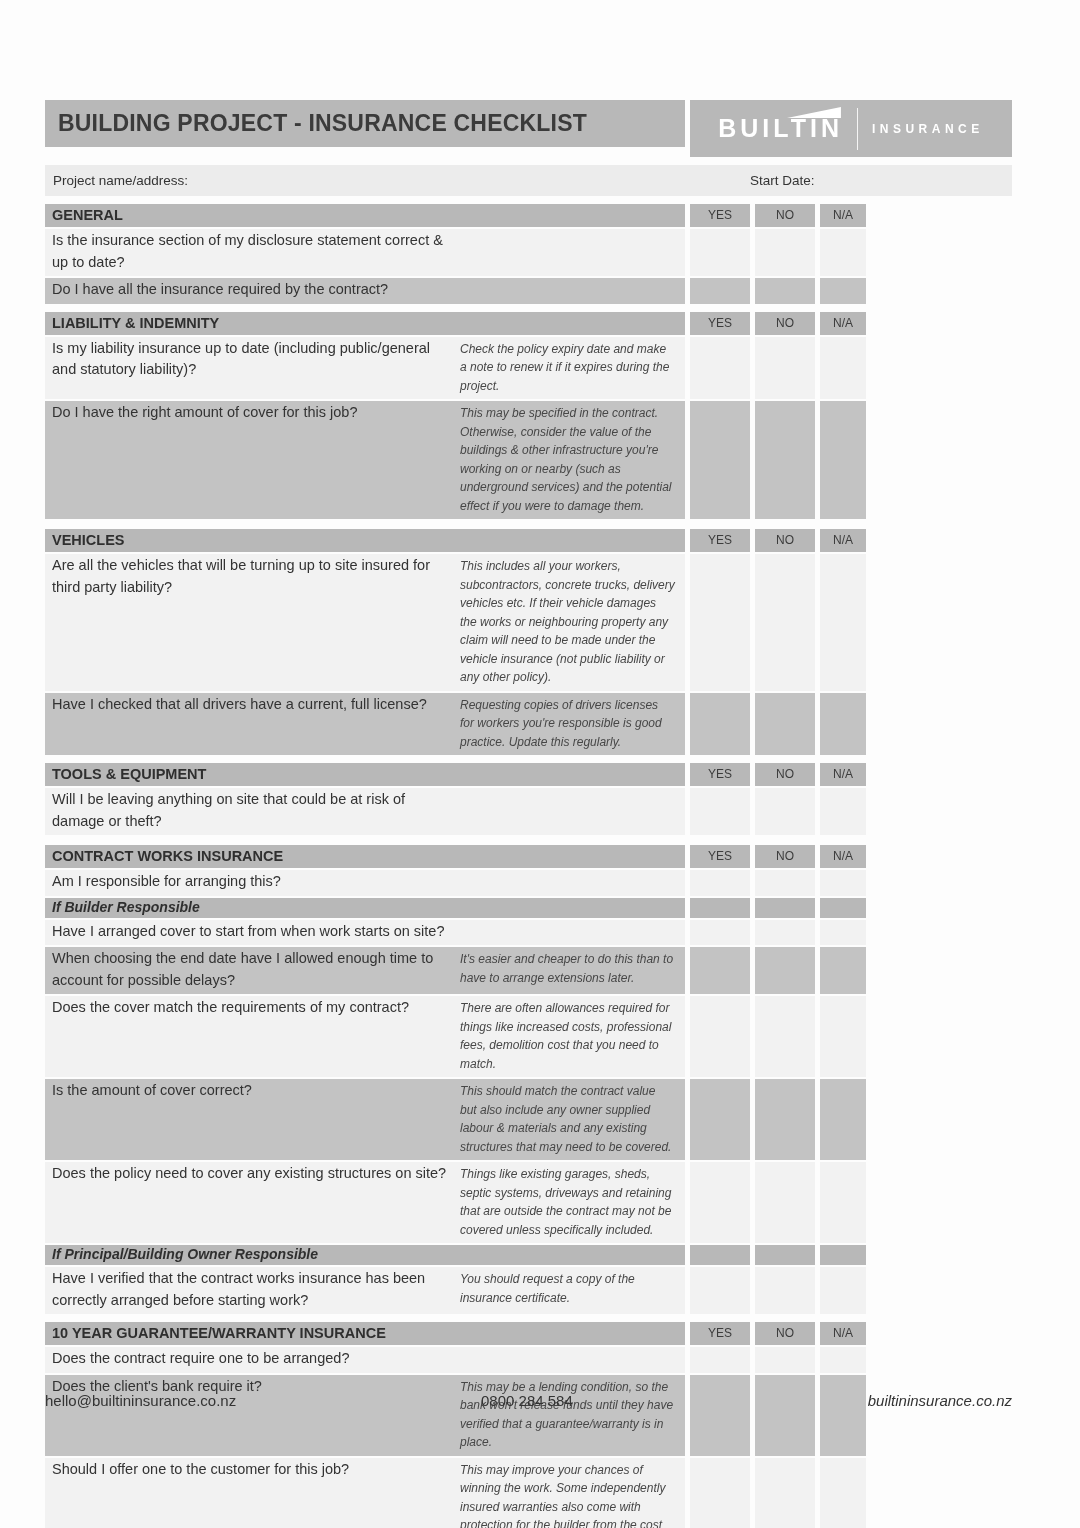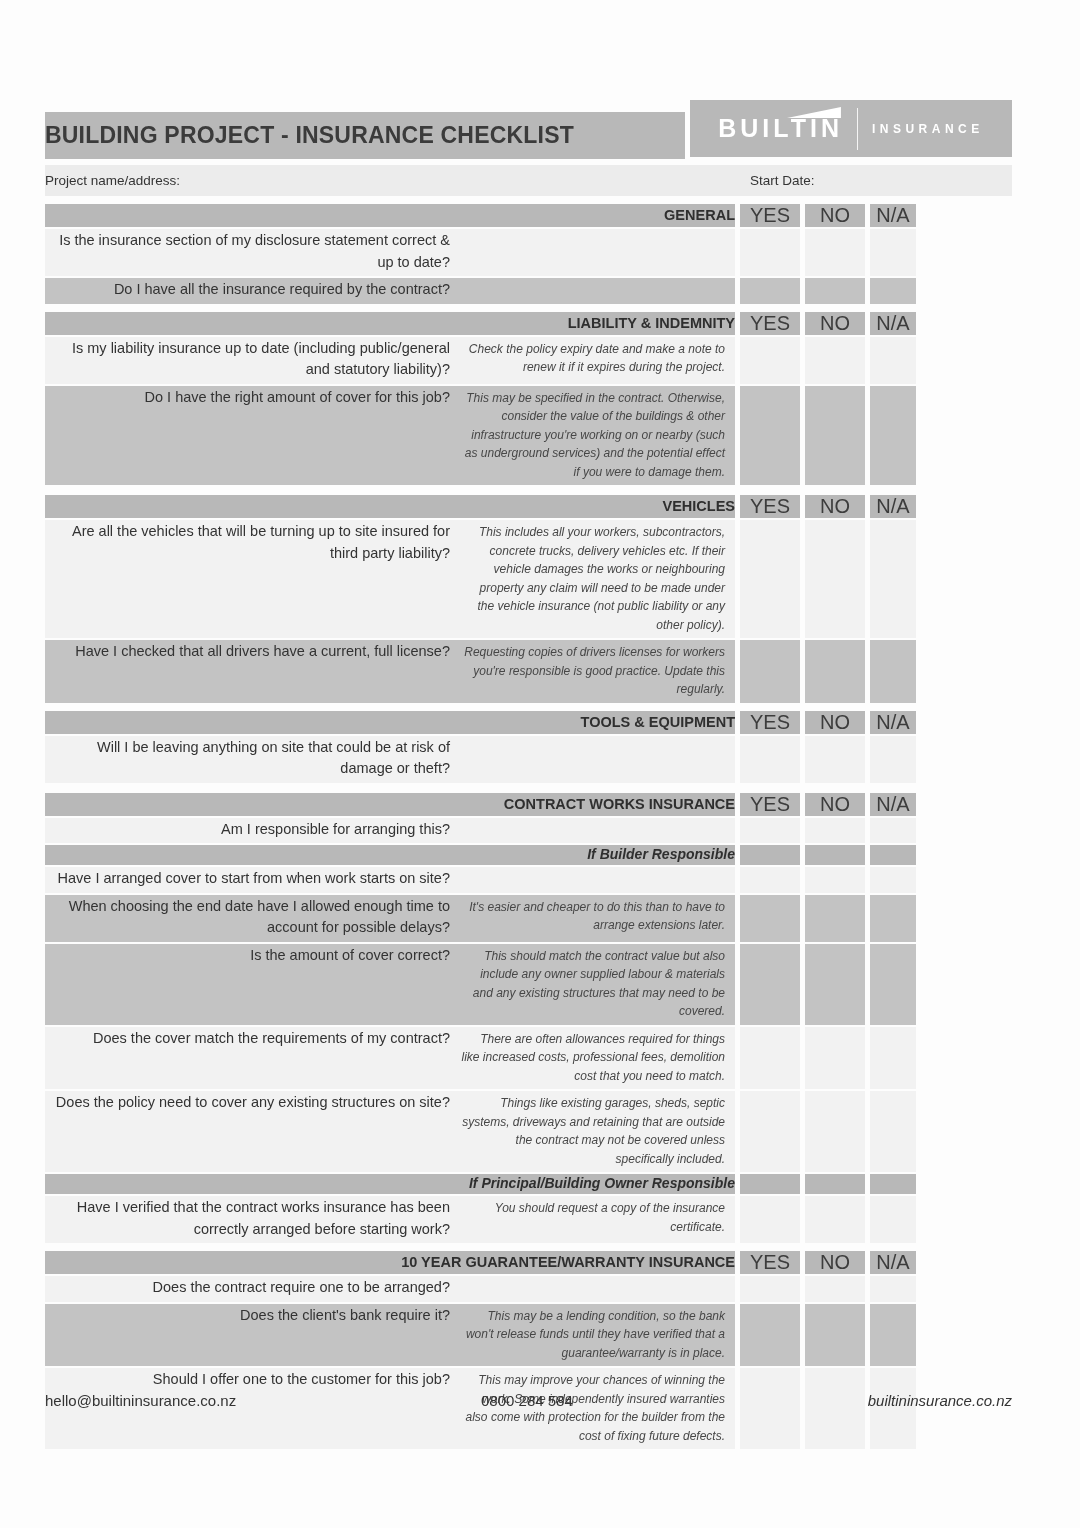--- a/index.html
+++ b/index.html
@@ -10,21 +10,21 @@
     font-family: "Liberation Sans", sans-serif;
     position: relative;
     color: #333;
   }
   .page { position: absolute; left: 45px; top: 100px; width: 967px; }
 
   
   .header { display: flex; gap: 5px; height: 57px; align-items: flex-start; }
   .title-bar {
     flex: 1; height: 47px; background: var(--bar_gray);
-    display: flex; align-items: center;  margin-top: 12px;
+    display: flex; align-items: center; padding-left: 13px;
   }
   .title-bar h1 {
     margin: 0; font-size: 23px; font-weight: bold; color: #3b3b3b; letter-spacing: 0.2px;
   }
   .logo-block {
     width: 322px; height: 57px; background: var(--bar_gray);
     display: flex; align-items: center; justify-content: center; gap: 14px;
   }
   .brand-wrap { position: relative; display: inline-block; }
   .brand {
@@ -38,42 +38,42 @@
   .logo-divider { width: 1px; height: 42px; background: var(--logo_text); opacity: 0.85; }
   .logo-suffix {
     color: var(--logo_text); font-size: 12px; font-weight: bold; letter-spacing: 4.5px;
   }
 
   
   .meta-row {
     position: relative; margin-top: 8px; height: 31px; background: var(--meta_gray);
     display: flex; align-items: center; font-size: 13.5px; color: #343434;
   }
-  .meta-label { }
+  .meta-label { padding-left: 8px; }
   .meta-value { display: inline-block; min-width: 120px; min-height: 16px; margin-left: 6px; }
   .start-label { position: absolute; left: 705px; }
   .start-value { position: absolute; left: 775px; min-width: 100px; min-height: 16px; }
 
   
   #sections { margin-top: 8px; }
   .section { margin-top: 8px; }
   .row { display: flex; gap: 5px; margin-bottom: 2px; }
-  .cell-main { width: 690px; display: flex; text-align: right; }
+  .cell-main { width: 640px; display: flex; }
   .cell-ans { width: 60px; flex: none; }
   .cell-ans:last-child { width: 46px; }
   .bg-bar   { background: var(--bar_gray); }
   .bg-dark  { background: var(--row_gray); }
   .bg-light { background: var(--row_light); }
 
   .header-row .cell-main {
     display: block; font-weight: bold; font-size: 14.5px; color: #2f2f2f;
     padding: 3px 0 4px 7px; line-height: 16px;
   }
   .header-row .cell-ans {
-    text-align: center; font-size: 20px; color: #3c3c3c; padding: 3px 0 4px; line-height: 16px;
+    text-align: center; font-size: 12px; color: #3c3c3c; padding: 3px 0 4px; line-height: 16px;
   }
 
   .q {
     width: 415px; flex: none; padding: 1px 10px 3px 7px;
     font-size: 14.5px; line-height: 21.5px; color: #333; min-height: 21px;
   }
   .note {
     flex: 1; padding: 3px 10px 4px 0;
     font-size: 12px; line-height: 18.5px; font-style: italic; color: #474747;
   }
@@ -257,36 +257,36 @@
         <div class="row checklist-row">
           <div class="cell-main bg-dark">
             <div class="q">When choosing the end date have I allowed enough time to account for possible delays?</div>
             <div class="note">It's easier and cheaper to do this than to have to arrange extensions later.</div>
           </div>
           <div class="cell-ans bg-dark"></div>
           <div class="cell-ans bg-dark"></div>
           <div class="cell-ans bg-dark"></div>
         </div>
         <div class="row checklist-row">
+          <div class="cell-main bg-light">
+            <div class="q">Does the cover match the requirements of my contract?</div>
+            <div class="note">There are often allowances required for things like increased costs, professional fees, demolition cost that you need to match.</div>
+          </div>
+          <div class="cell-ans bg-light"></div>
+          <div class="cell-ans bg-light"></div>
+          <div class="cell-ans bg-light"></div>
+        </div>
+        <div class="row checklist-row">
           <div class="cell-main bg-dark">
             <div class="q">Is the amount of cover correct?</div>
             <div class="note">This should match the contract value but also include any owner supplied labour &amp; materials and any existing structures that may need to be covered.</div>
           </div>
           <div class="cell-ans bg-dark"></div>
           <div class="cell-ans bg-dark"></div>
           <div class="cell-ans bg-dark"></div>
-        </div>
-        <div class="row checklist-row">
-          <div class="cell-main bg-light">
-            <div class="q">Does the cover match the requirements of my contract?</div>
-            <div class="note">There are often allowances required for things like increased costs, professional fees, demolition cost that you need to match.</div>
-          </div>
-          <div class="cell-ans bg-light"></div>
-          <div class="cell-ans bg-light"></div>
-          <div class="cell-ans bg-light"></div>
         </div>
         <div class="row checklist-row">
           <div class="cell-main bg-light">
             <div class="q">Does the policy need to cover any existing structures on site?</div>
             <div class="note">Things like existing garages, sheds, septic systems, driveways and retaining that are outside the contract may not be covered unless specifically included.</div>
           </div>
           <div class="cell-ans bg-light"></div>
           <div class="cell-ans bg-light"></div>
           <div class="cell-ans bg-light"></div>
         </div>

